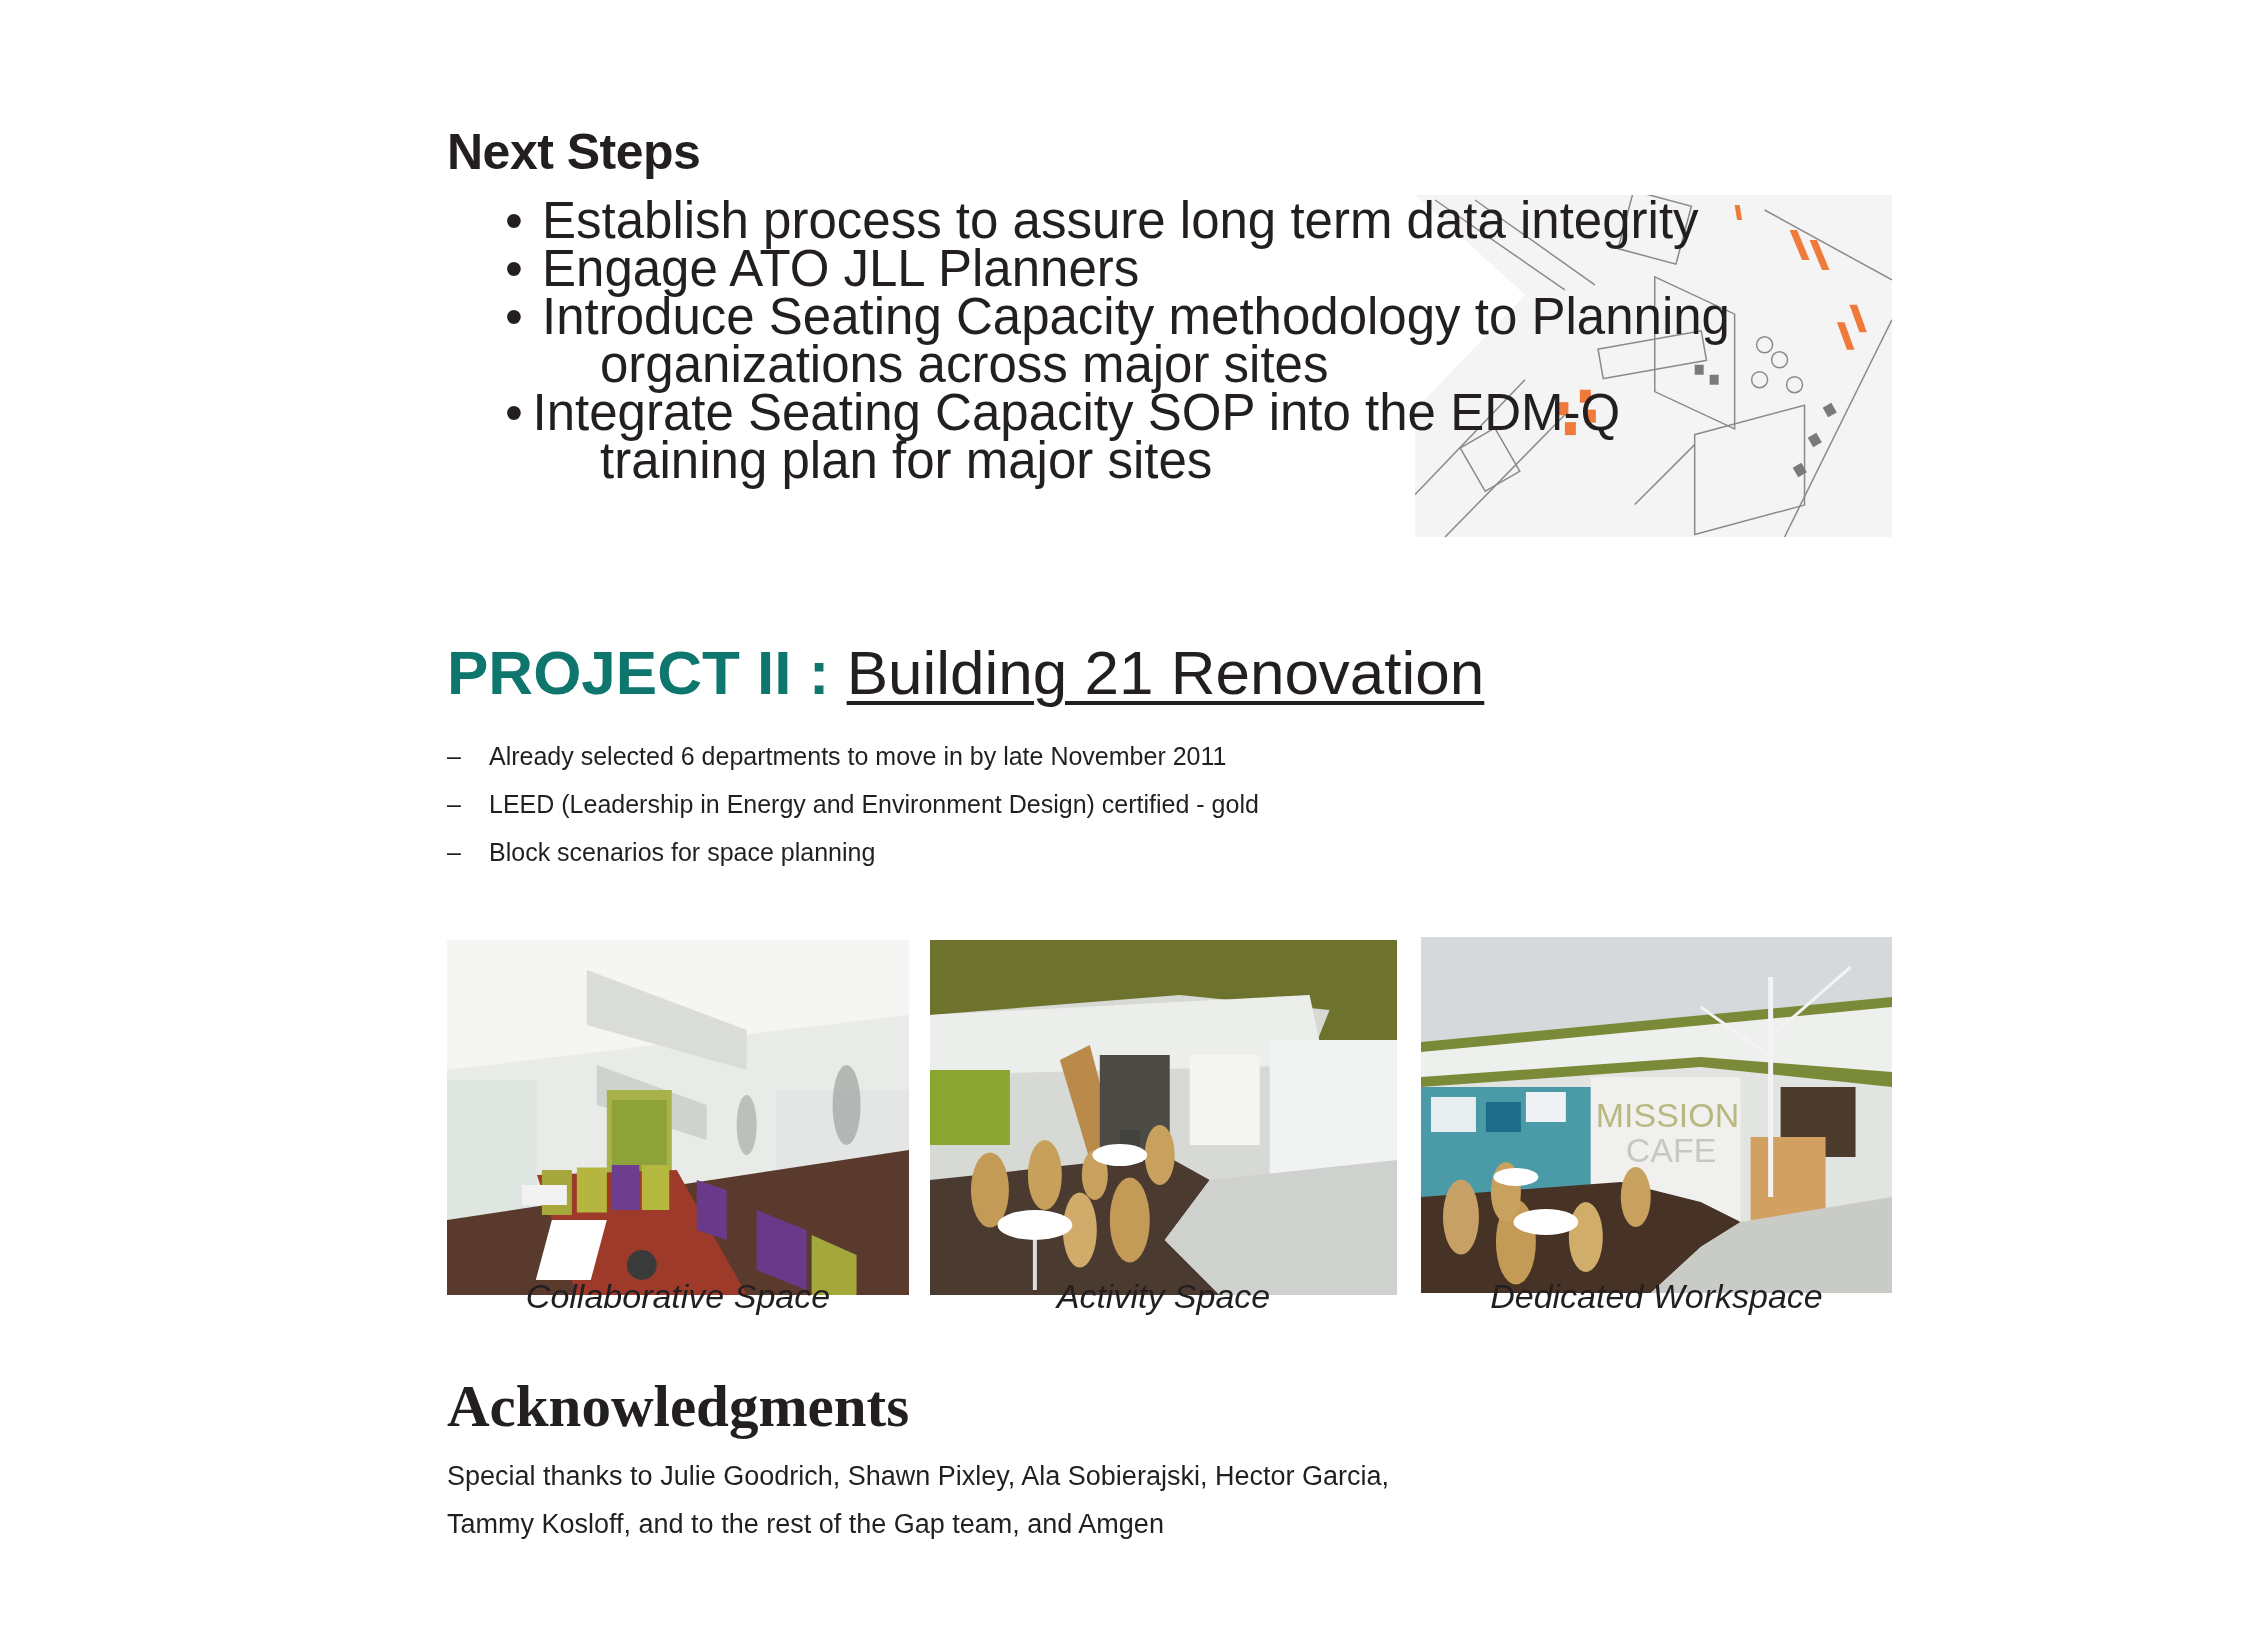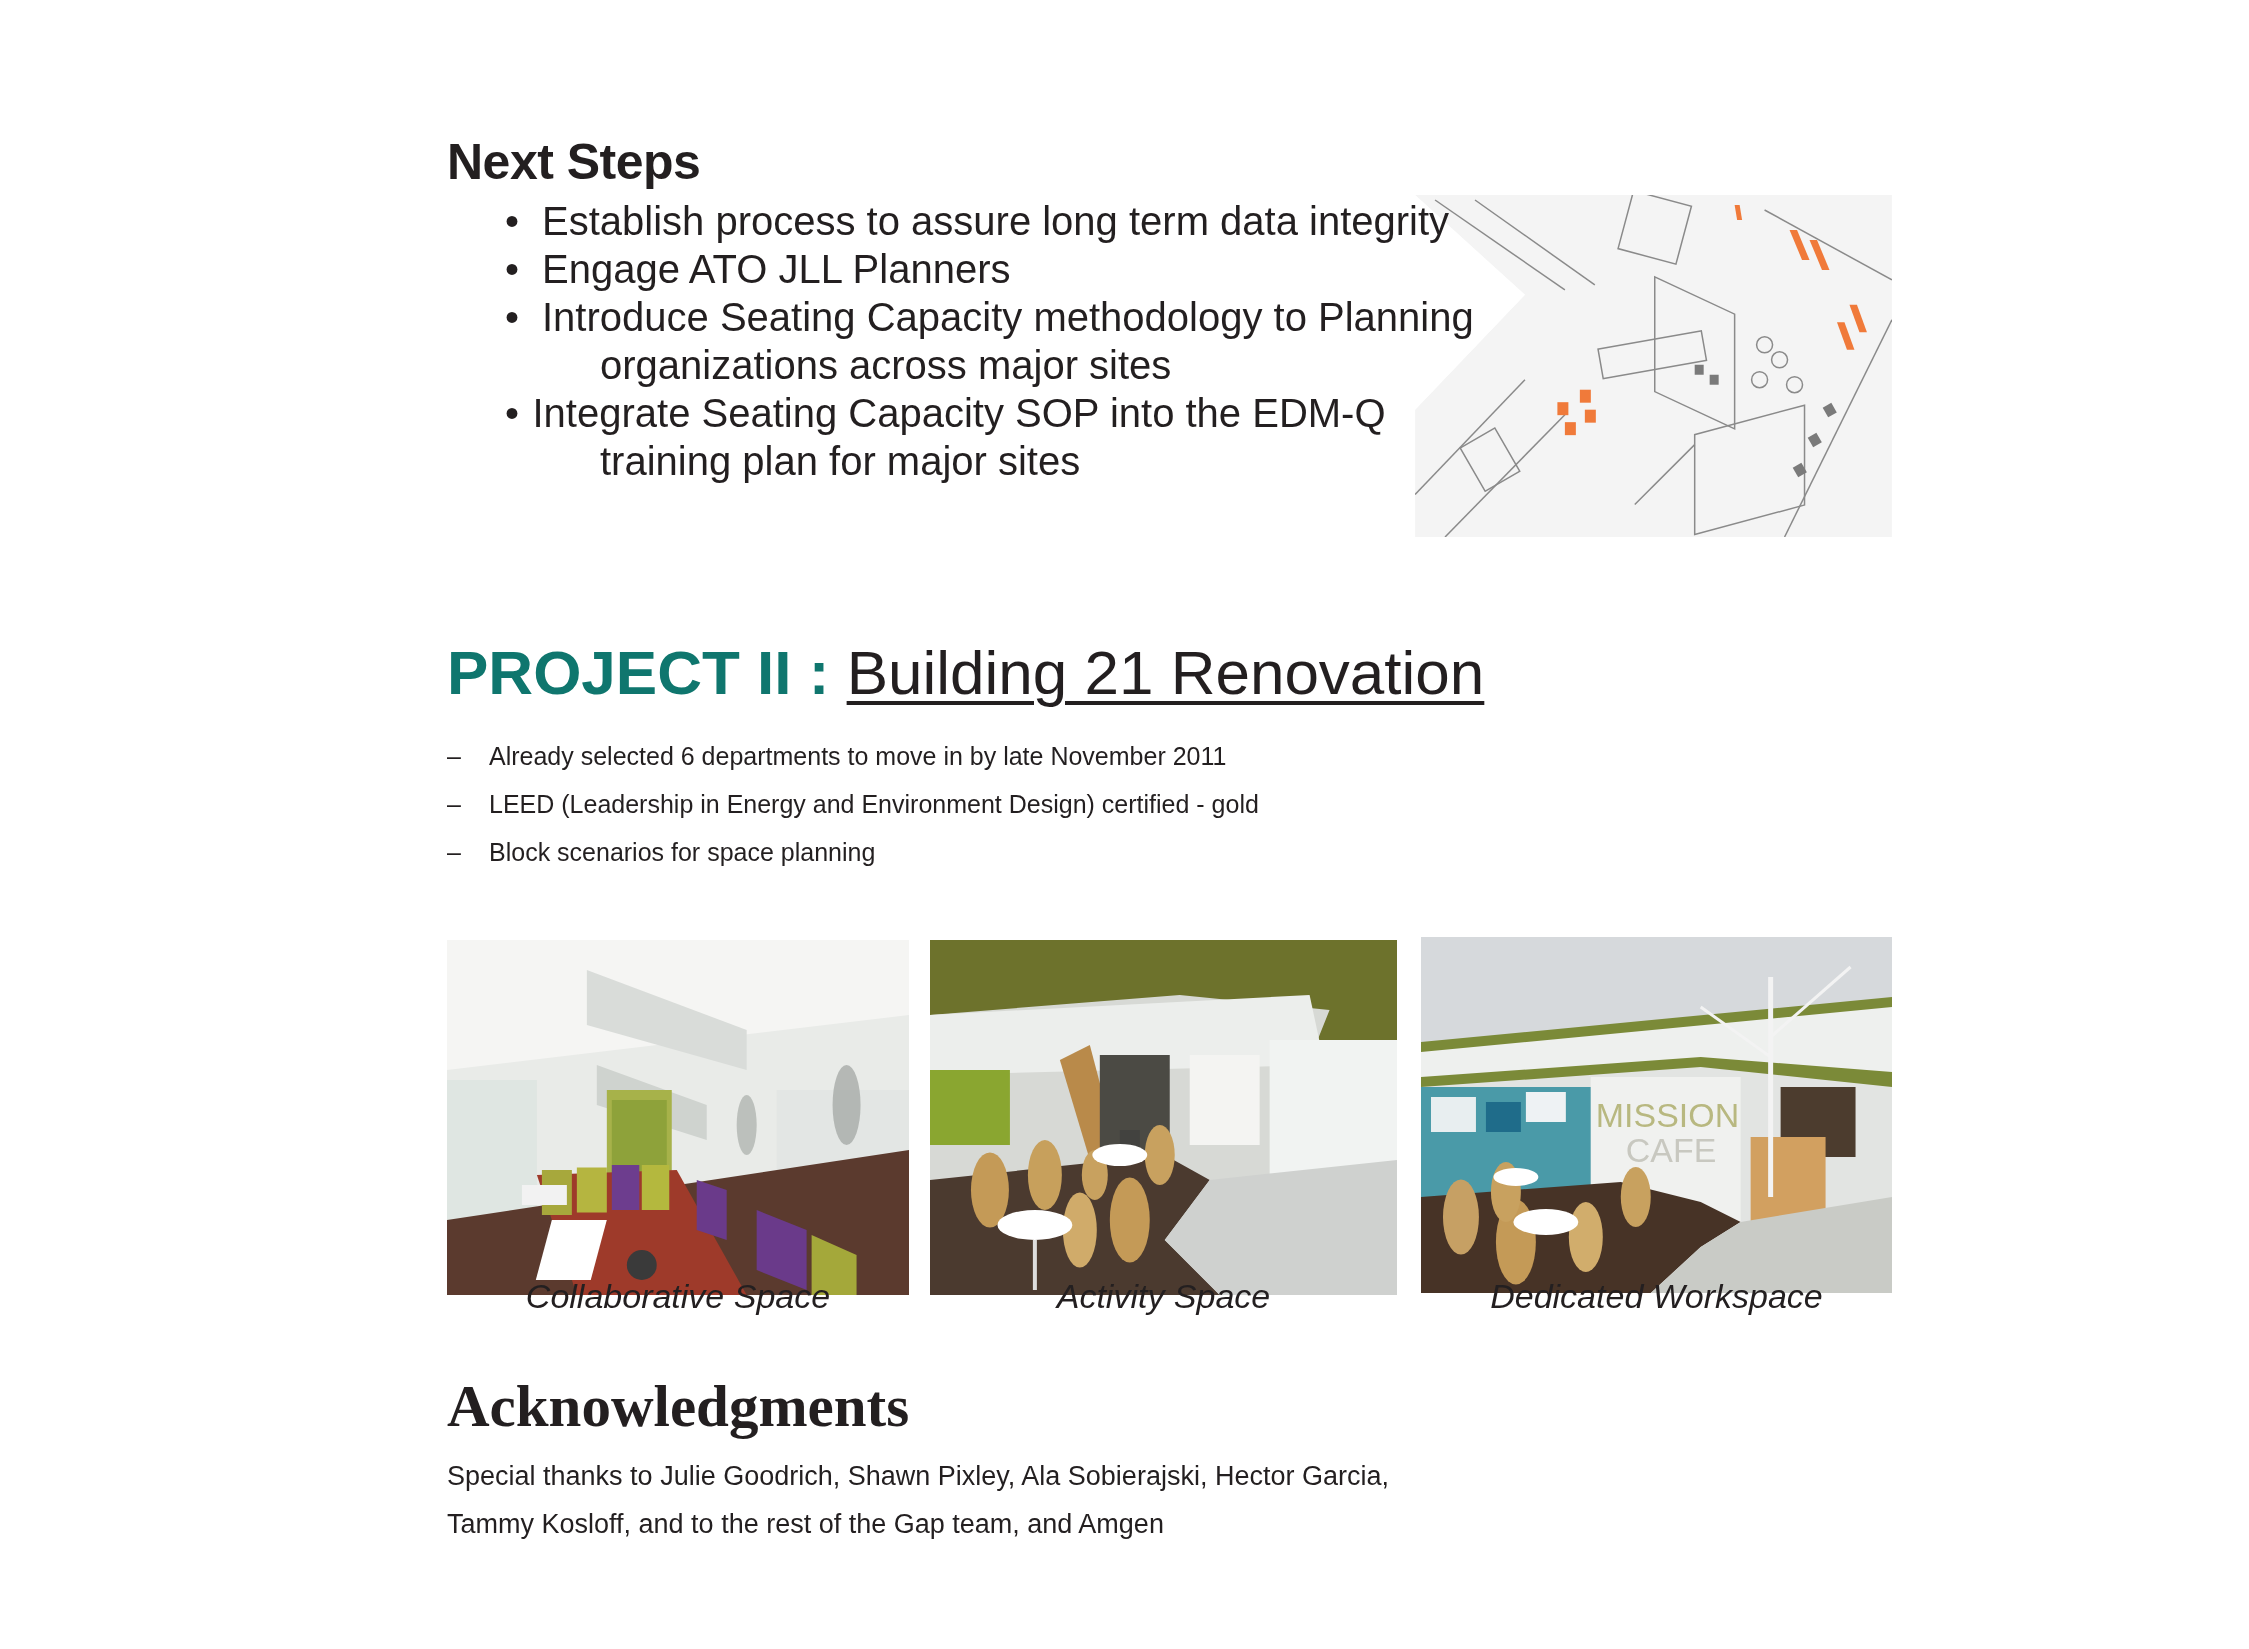--- a/index.html
+++ b/index.html
@@ -1,19 +1,19 @@
 <!DOCTYPE html>
 <html style="font-size:8px"><head>
 <meta charset="utf-8">
 <style>
   html,body{margin:0;padding:0;background:#ffffff;}
   body{width:2250px;height:1650px;position:relative;overflow:hidden;font-family:"Liberation Sans",sans-serif;color:#231f20;}
   .abs{position:absolute;}
-  .h-next{left:447px;top:133px;font-size:50px;font-weight:bold;letter-spacing:-0.5px;}
-  .bullets{left:505px;top:197px;font-size:40px;line-height:48px;}
+  .h-next{left:447px;top:123px;font-size:50px;font-weight:bold;letter-spacing:-0.5px;}
+  .bullets{left:505px;top:197px;font-size:51px;line-height:48px;}
   .bullets .row{white-space:nowrap;}
   .bullets .bul{display:inline-block;width:37px;}
   .bullets .bul.tight{width:27.5px;}
   .bullets .cont{padding-left:95px;}
   .floorplan{left:1415px;top:195px;width:477px;height:342px;}
   .proj{left:447px;top:637px;font-size:62px;white-space:nowrap;}
   .proj .lbl{color:#0f766e;font-weight:bold;}
   .proj .ttl{text-decoration:underline;text-decoration-thickness:3.5px;text-underline-offset:7px;}
   .dashes{left:447px;top:732px;font-size:25px;line-height:48px;}
   .dashes .row{white-space:nowrap;}

